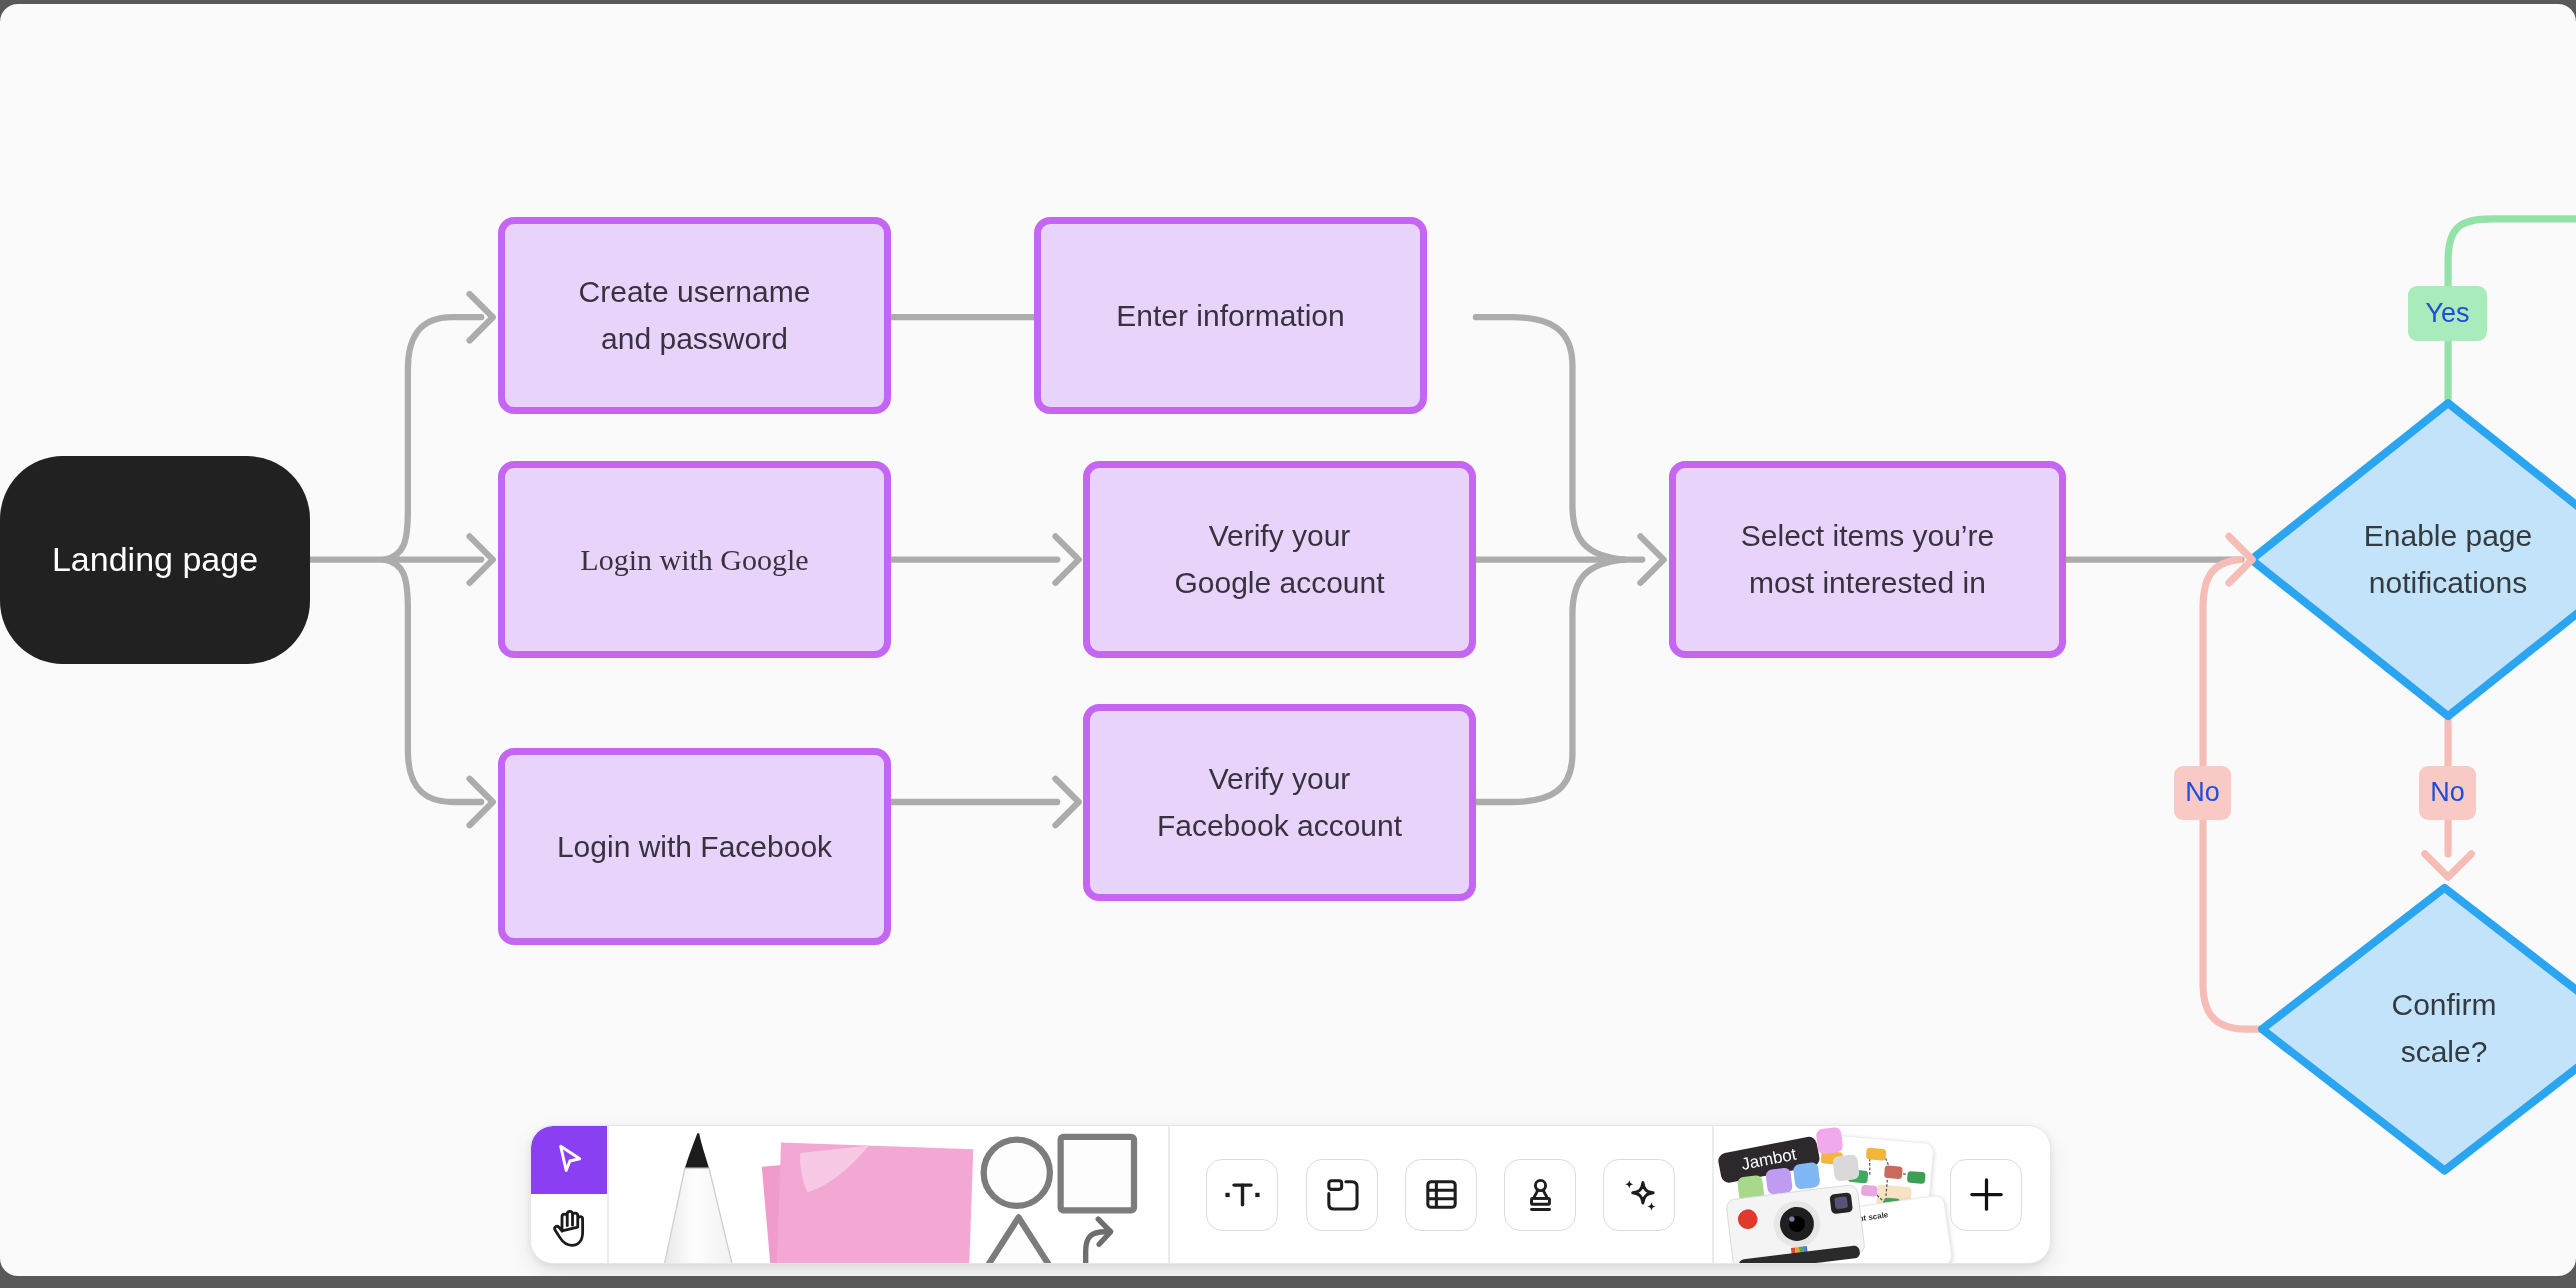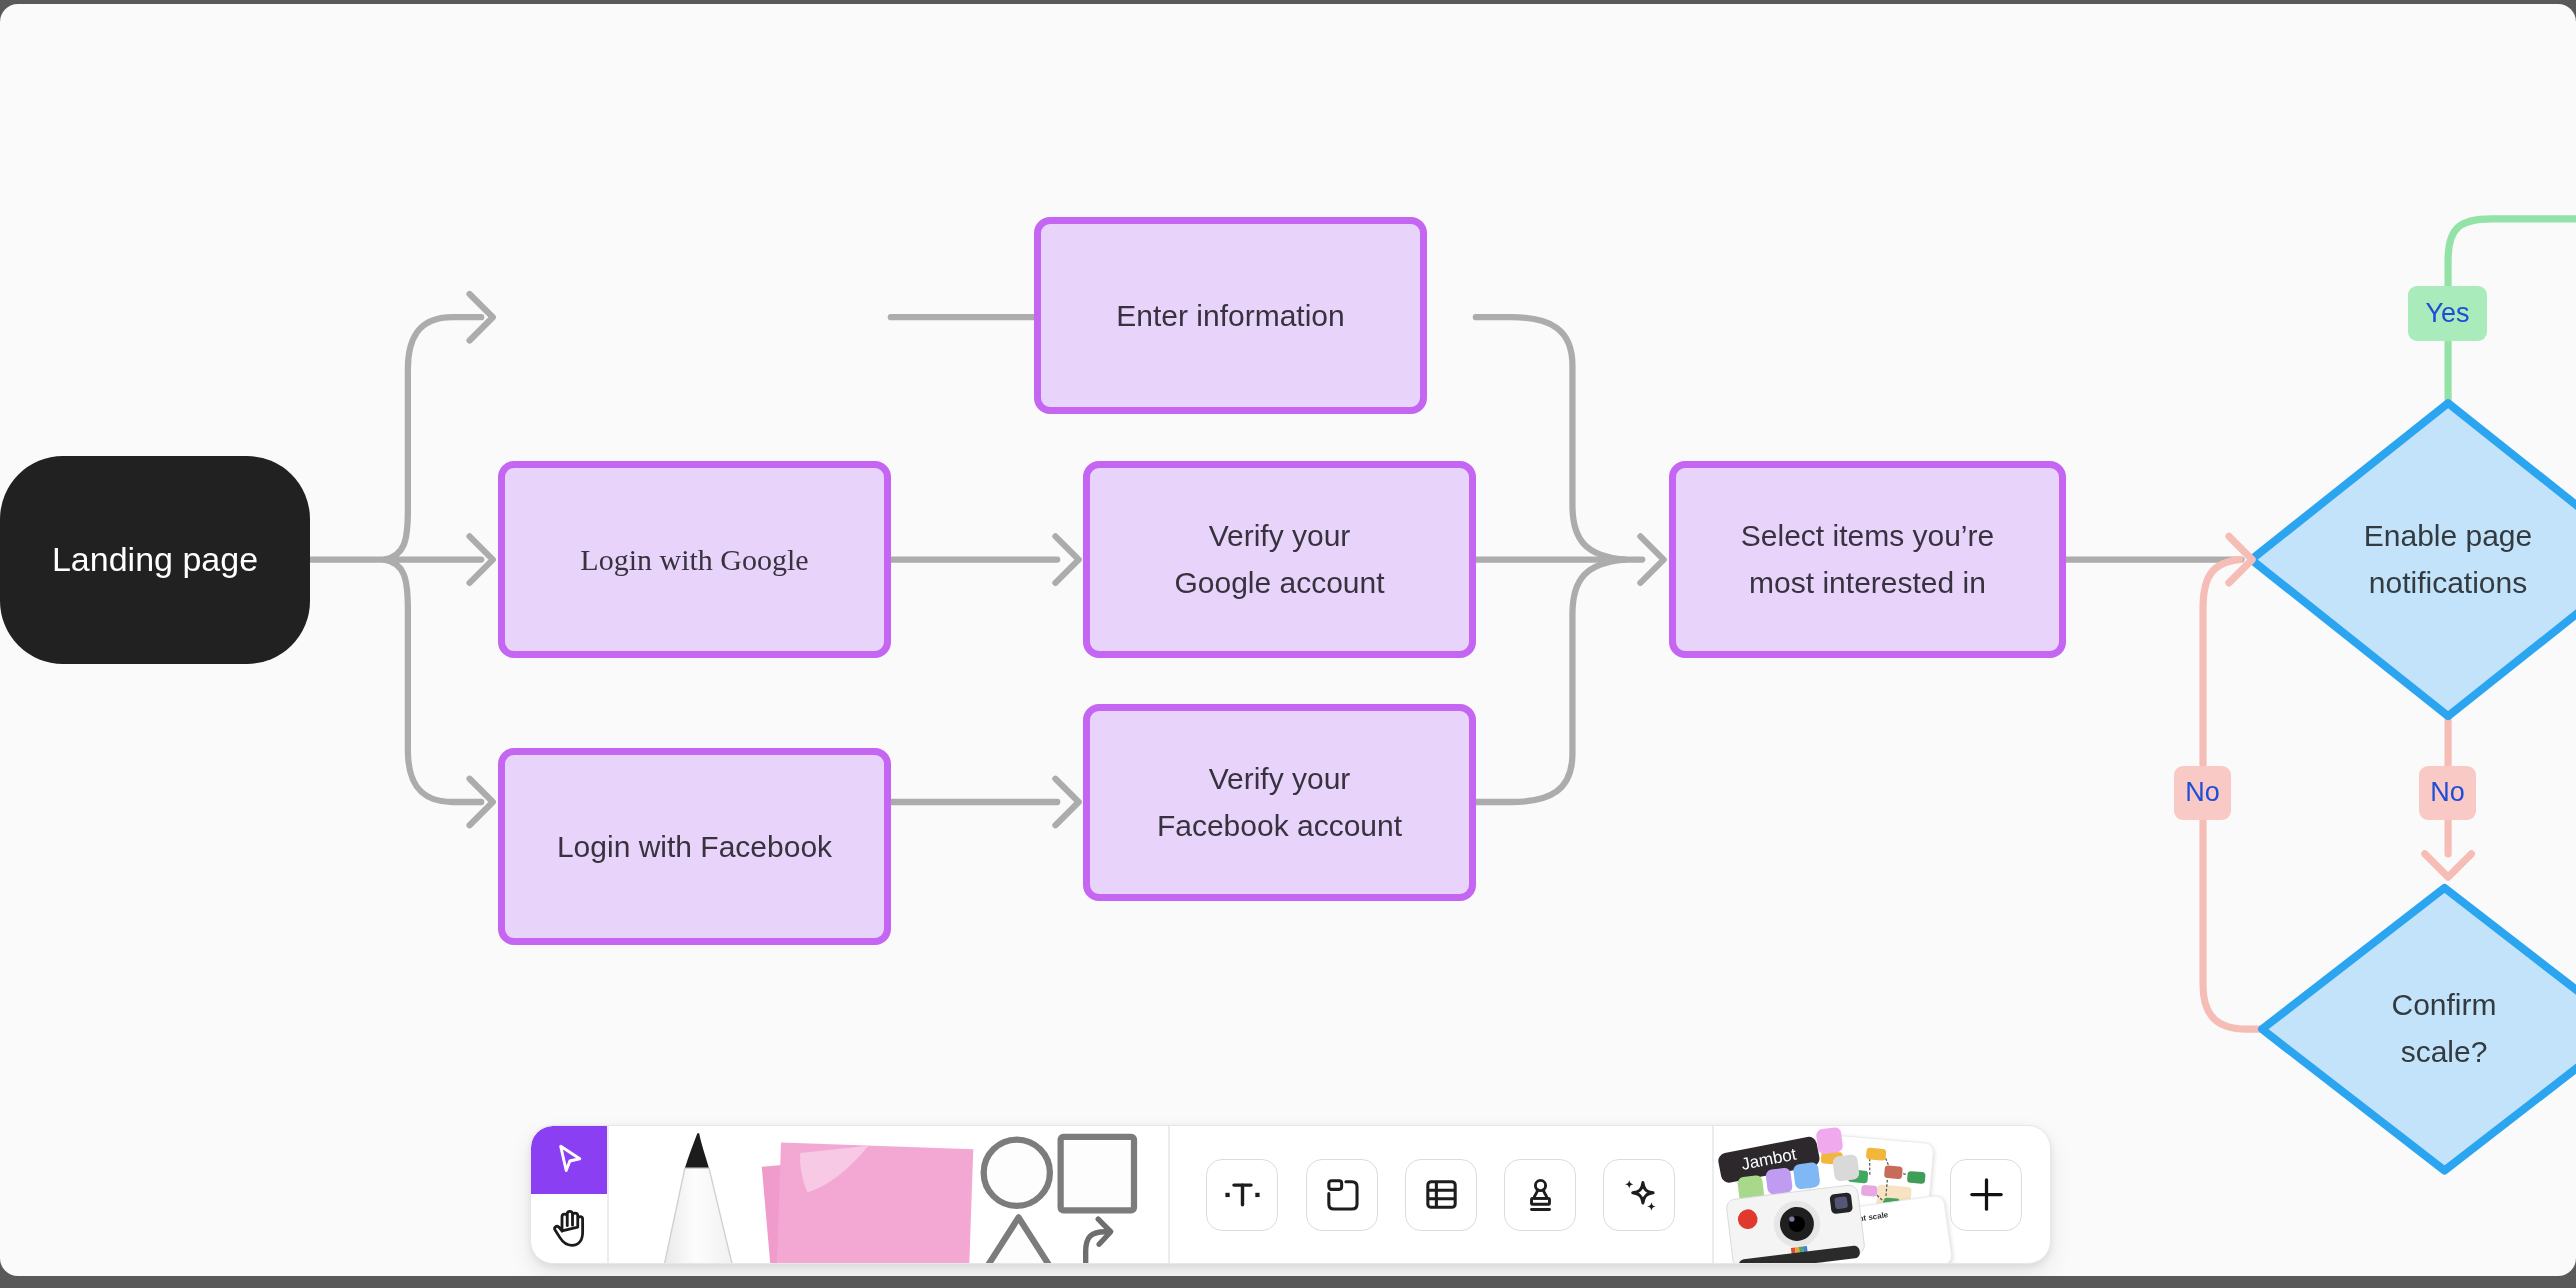--- a/index.html
+++ b/index.html
@@ -74,20 +74,24 @@
     </g>
     <g stroke="#F6BCB6" stroke-width="8" fill="none" stroke-linecap="round" stroke-linejoin="round">
       <polyline points="2711,950 2737,976 2763,950"></polyline>
       <polyline points="2492,595 2518,621 2492,647"></polyline>
     </g>
   </svg>
 
   <div class="node terminator" style="left:0;top:452px;width:310px;height:208px;justify-content:center;">
     <span>Landing page</span>
   </div>
+  <div class="node process" style="left:498px;top:213px;width:393px;height:197px;">
+    <span>Create username
+and password</span>
+  </div>
   <div class="node process" style="left:498px;top:457px;width:393px;height:197px;font-family:Liberation Serif, serif;">
     <span>Login with Google</span>
   </div>
   <div class="node process" style="left:498px;top:700px;width:393px;height:197px;margin-top:44px;">
     <span>Login with Facebook</span>
   </div>
   <div class="node process" style="left:1034px;top:213px;width:393px;height:197px;">
     <span>Enter information</span>
   </div>
   <div class="node process" style="left:1083px;top:457px;width:393px;height:197px;">

